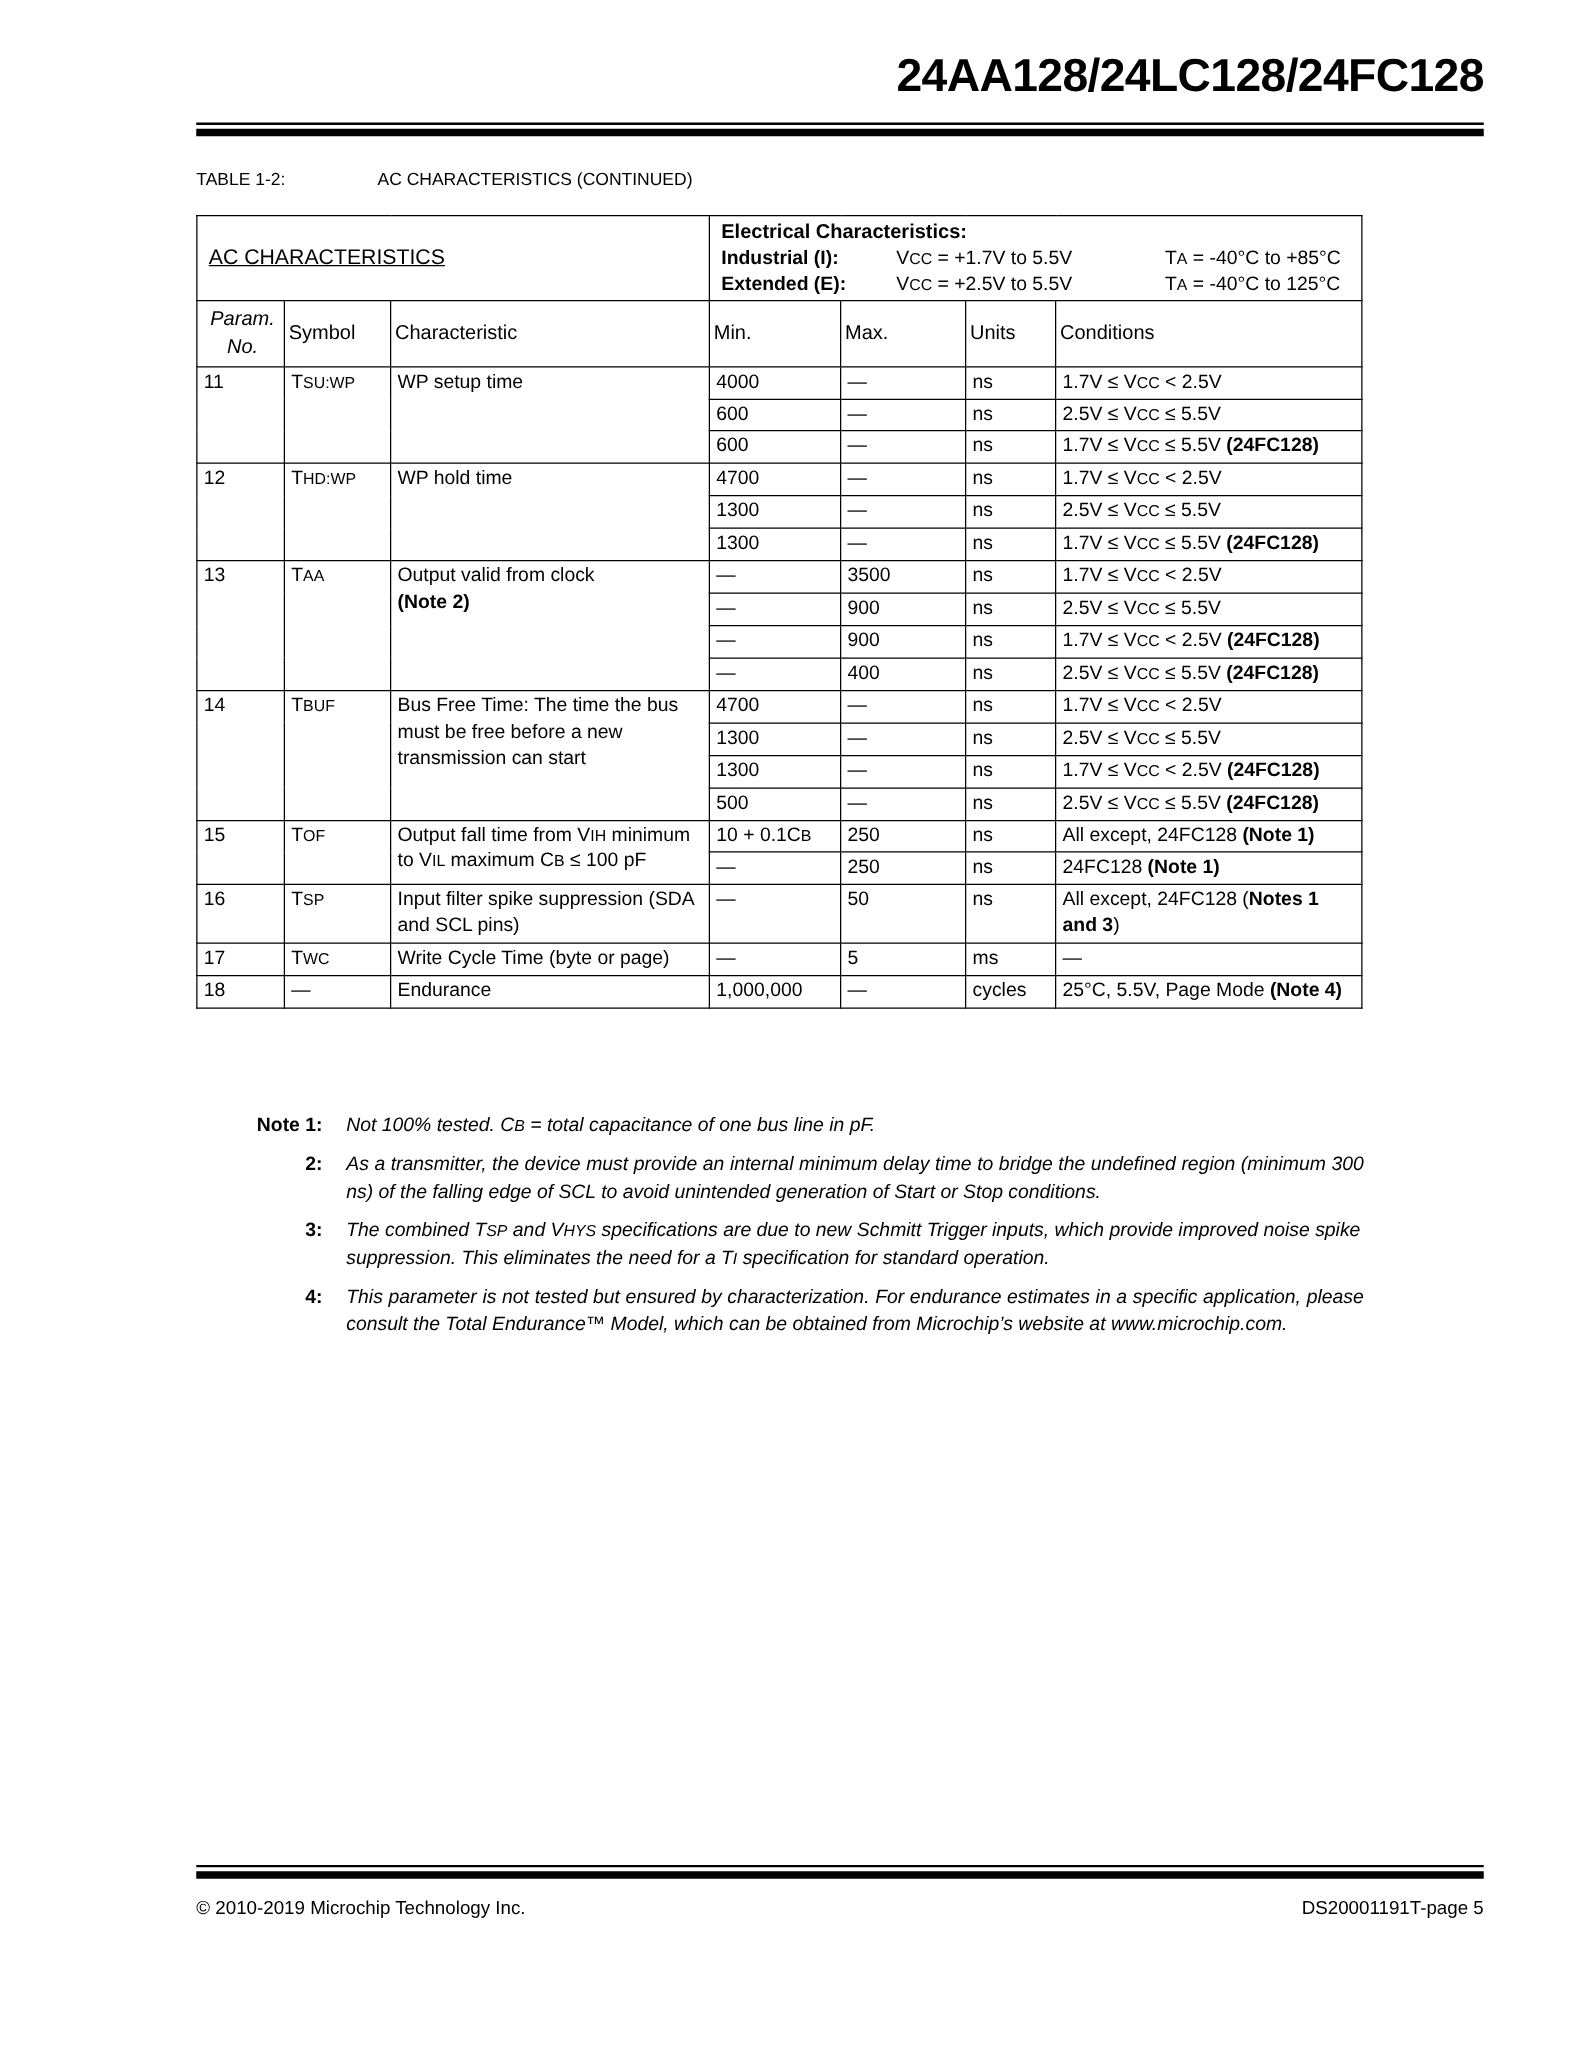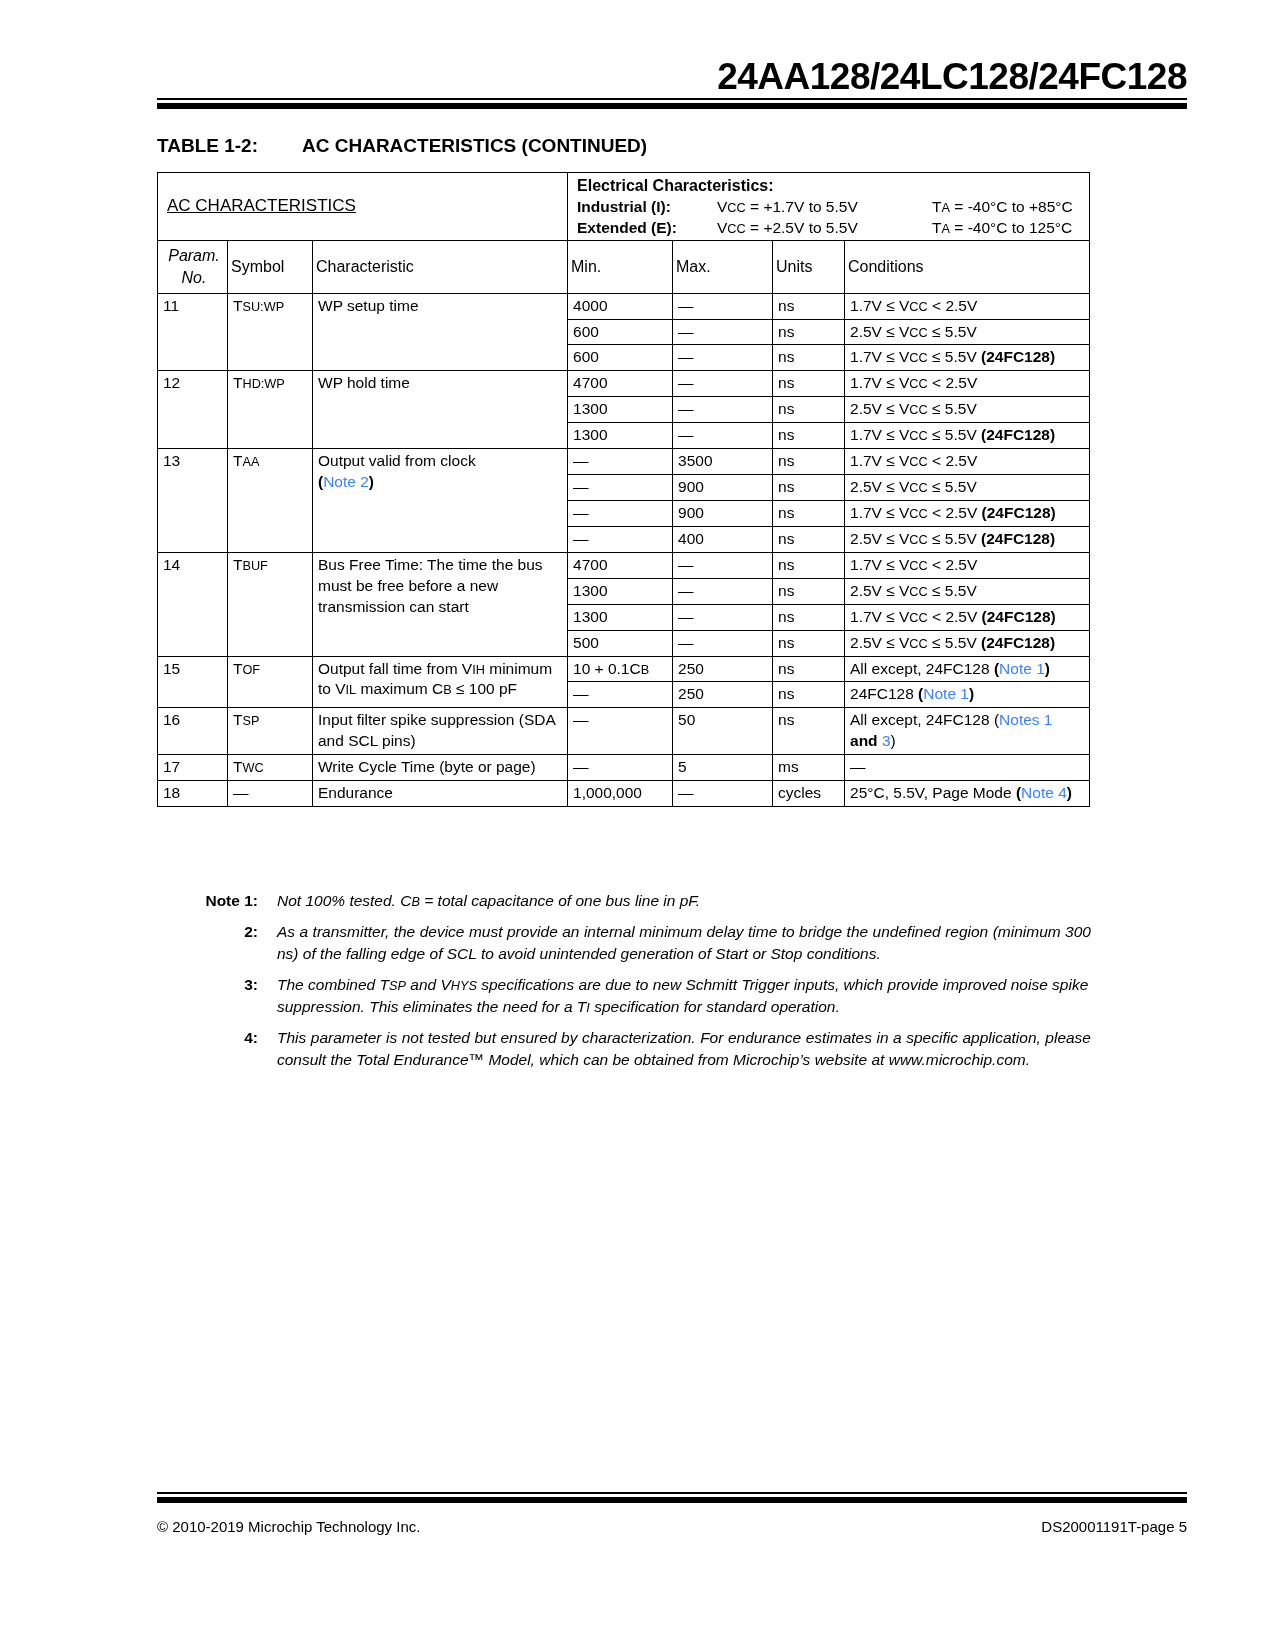--- a/index.html
+++ b/index.html
@@ -19,21 +19,21 @@
     position: absolute;
     left: 0; top: 0;
     width: 1275px;
     height: 1650px;
   }
 
   
   .doc-title {
     position: absolute;
     right: 88px;
-    top: 56px;
+    top: 40px;
     font-size: 37px;
     font-weight: bold;
     letter-spacing: -0.5px;
     white-space: nowrap;
   }
   .rule-top {
     position: absolute;
     left: 157px;
     right: 88px;
     top: 98px;
@@ -43,22 +43,22 @@
     background: #000;
   }
   .rule-top .gap { height: 3px; background: #fff; }
   .rule-top .thin { height: 2px; background: #000; }
 
   
   .table-caption {
     position: absolute;
     left: 157px;
     top: 135px;
-    font-size: 19px;
-    font-weight: bold;
+    font-size: 14px;
+    font-weight: normal;
     white-space: nowrap;
   }
   .table-caption .cap-num { display: inline-block; width: 145px; }
 
   
   .tbl-wrap {
     position: absolute;
     left: 157px;
     top: 172px;
     width: 932px;
@@ -106,21 +106,21 @@
   .colhdr td.lefty { text-align: center; padding-left: 6px !important; font-style: italic; }
 
   td.c-num   { width: 70px;  }
   td.c-sym   { width: 85px;  }
   td.c-char  { width: 255px; }
   td.c-min   { width: 105px; text-align: center; }
   td.c-max   { width: 100px; text-align: center; }
   td.c-unit  { width: 72px;  text-align: center; }
   td.c-cond  { width: 245px; }
   .smallcaps { font-size: 0.82em; }
-  .note-link { color: #3b82f6; font-weight: normal; }
+  .note-link { color: #000000; font-weight: bold; }
   .bold { font-weight: bold; }
   .grp-top > td { border-top: 2px solid #000; margin-left: 40px; }
 
   
   .notes {
     position: absolute;
     left: 186px;
     top: 890px;
     width: 905px;
     font-size: 15.5px;

